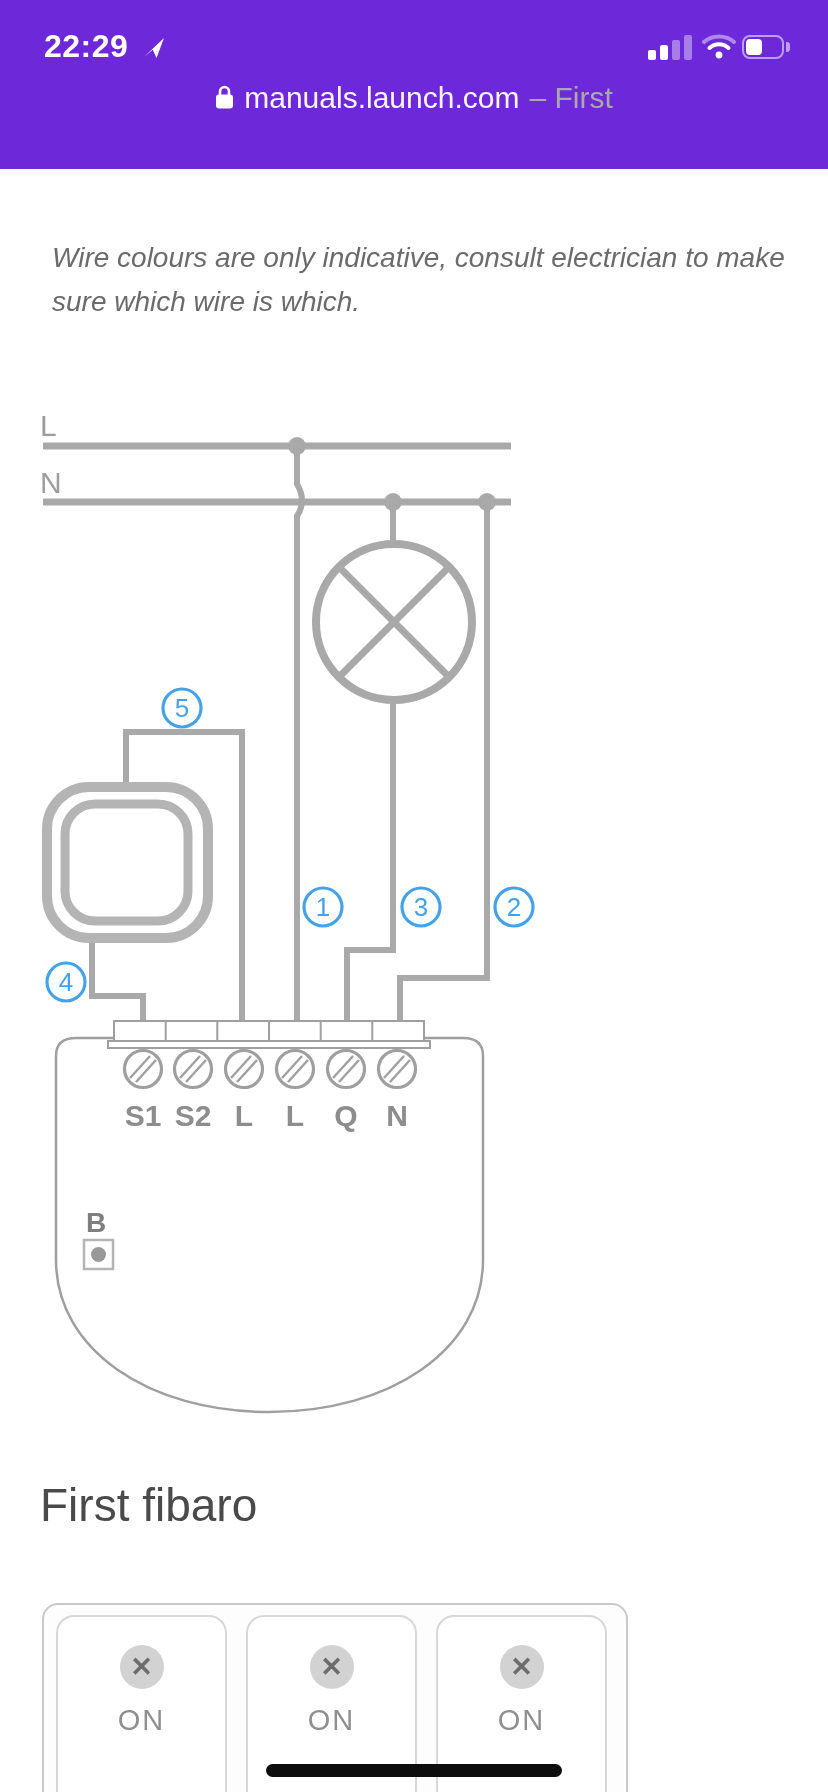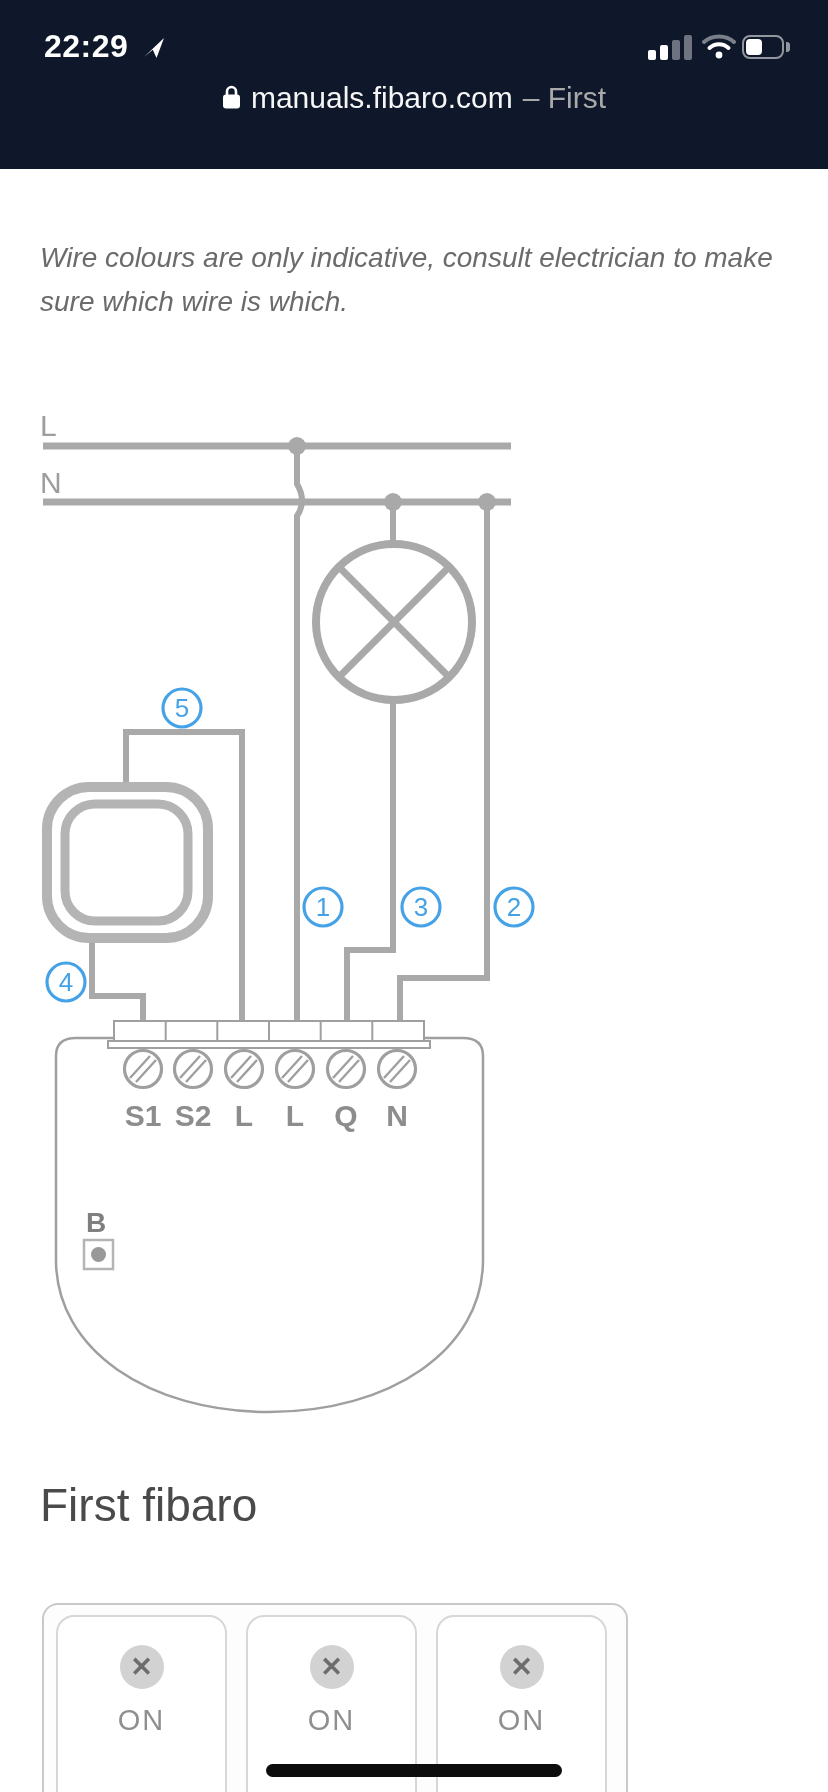--- a/index.html
+++ b/index.html
@@ -4,21 +4,21 @@
 <style>
   html,body{margin:0;padding:0;background:#e9e9e9;}
   .screen{
     position:relative;width:828px;height:1792px;overflow:hidden;margin:0 auto;
     background:#ffffff;font-family:"Liberation Sans",sans-serif;
     -webkit-font-smoothing:antialiased;
   }
   
   .statusbar{
     position:absolute;top:0;left:0;width:828px;height:169px;
-    background:#0f172a;z-index:5;
+    background:#6d28d9;z-index:5;
   }
   .time{
     position:absolute;top:28px;left:44px;font-size:32px;font-weight:600;color:#ffffff;
     letter-spacing:.5px;
   }
   .nav-arrow{position:absolute;top:36px;left:142px;width:24px;height:24px;}
   .status-right{position:absolute;top:34px;left:648px;width:145px;height:28px;}
   .sig{position:absolute;bottom:2px;width:8px;border-radius:2px;background:#ffffff;}
   .sig.b1{left:0;height:10px;}
   .sig.b2{left:12px;height:15px;}
@@ -40,21 +40,21 @@
   .clipped-heading{
     position:absolute;top:114px;left:40px;font-size:28px;color:#4f4f4f;z-index:1;
   }
   .heading5{
     position:absolute;top:176px;left:40px;font-size:28px;color:#4d4d4d;z-index:1;
   }
   .note{
     position:absolute;top:236px;left:40px;width:760px;z-index:1;
     font-style:italic;font-size:28px;color:#6b6b6b;line-height:44px;
   }
-  .note span{display:block;}
+  .note span{display:block;margin-left:12px;}
   .section-heading{
     position:absolute;top:1478px;left:40px;font-size:46px;color:#4a4a4a;z-index:1;
   }
   
   .diagram{position:absolute;top:0;left:0;z-index:1;}
   
   .cards-panel{
     position:absolute;top:1603px;left:42px;width:586px;height:260px;
     border:2px solid #c9c9c9;border-radius:16px;background:#fdfdfd;z-index:1;
     box-sizing:border-box;
@@ -103,21 +103,21 @@
         <div class="batt-body"></div>
         <div class="batt-fill"></div>
         <div class="batt-nub"></div>
       </div>
     </div>
     <div class="urlrow">
       <svg class="lock" viewBox="0 0 19 26">
         <path d="M5 11 V7.5 a4.5 4.5 0 0 1 9 0 V11" stroke="#ffffff" stroke-width="2.6" fill="none"></path>
         <rect x="1" y="10.5" width="17" height="14" rx="3" fill="#ffffff"></rect>
       </svg>
-      <span class="url-domain">manuals.fibaro.com</span>
+      <span class="url-domain">manuals.launch.com</span>
       <span class="url-mode">– First</span>
     </div>
   </div>
 
   <div class="note">
     <span>Wire colours are only indicative, consult electrician to make</span>
     <span>sure which wire is which.</span>
   </div>
 
   <svg class="diagram" width="828" height="1460" viewBox="0 0 828 1460">

